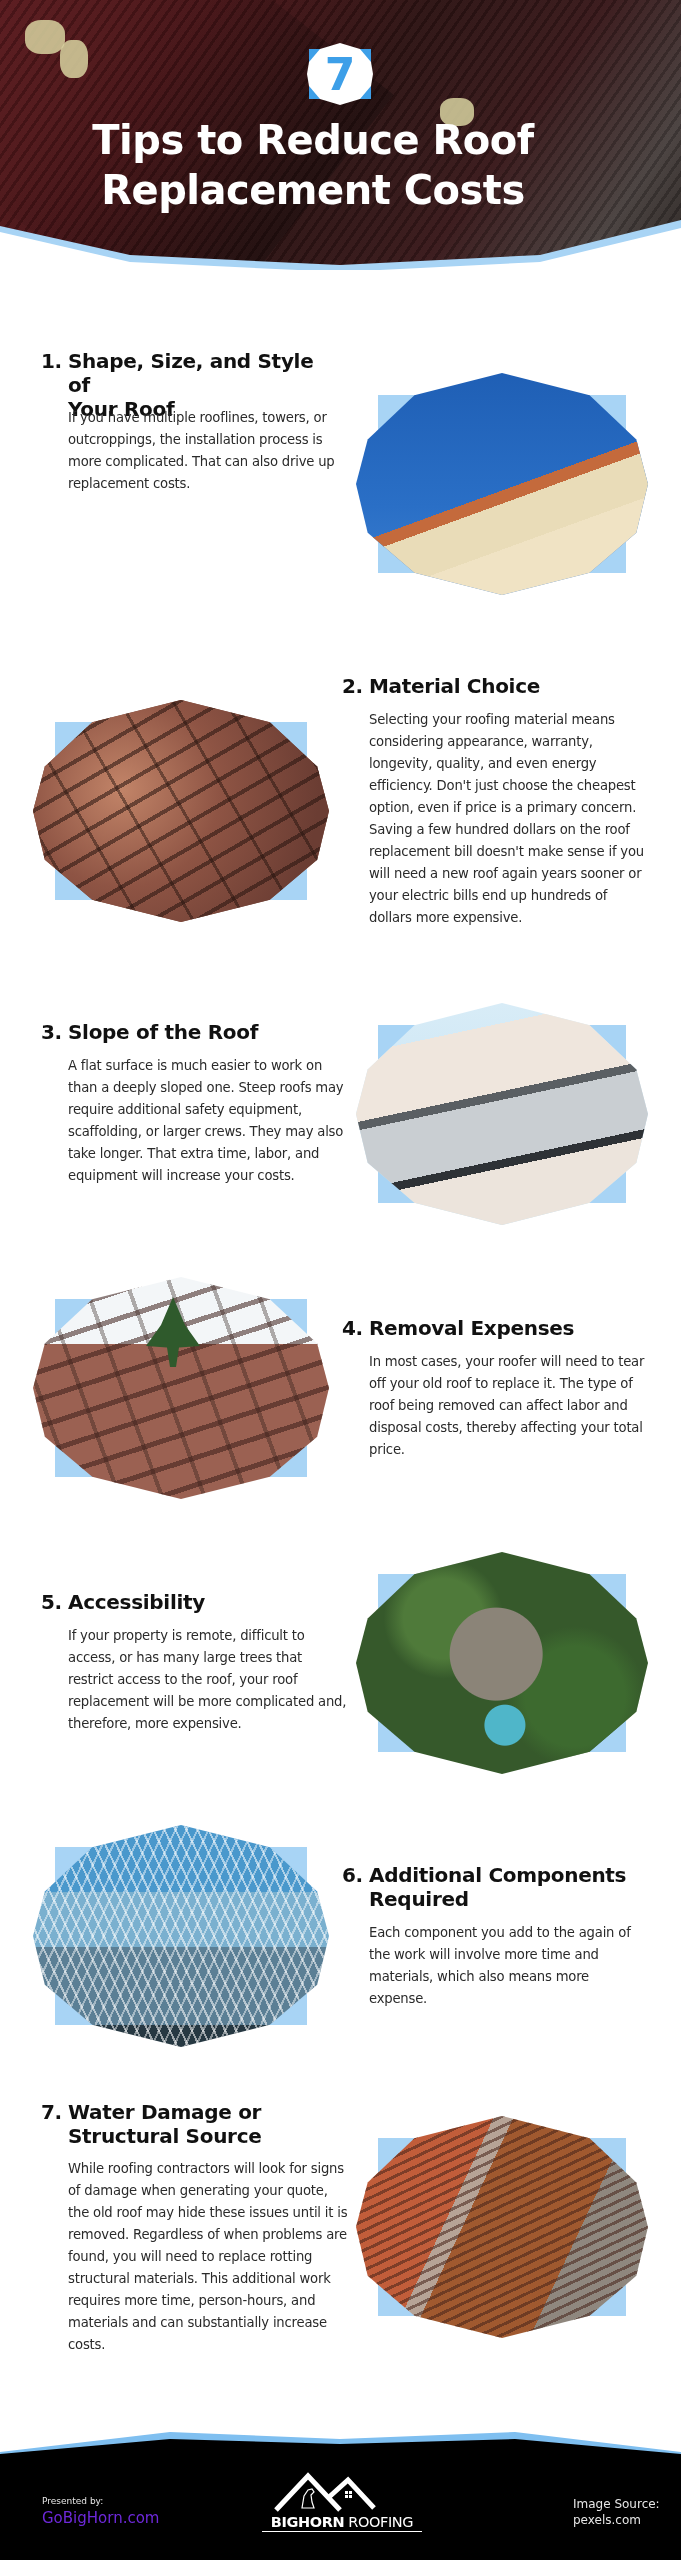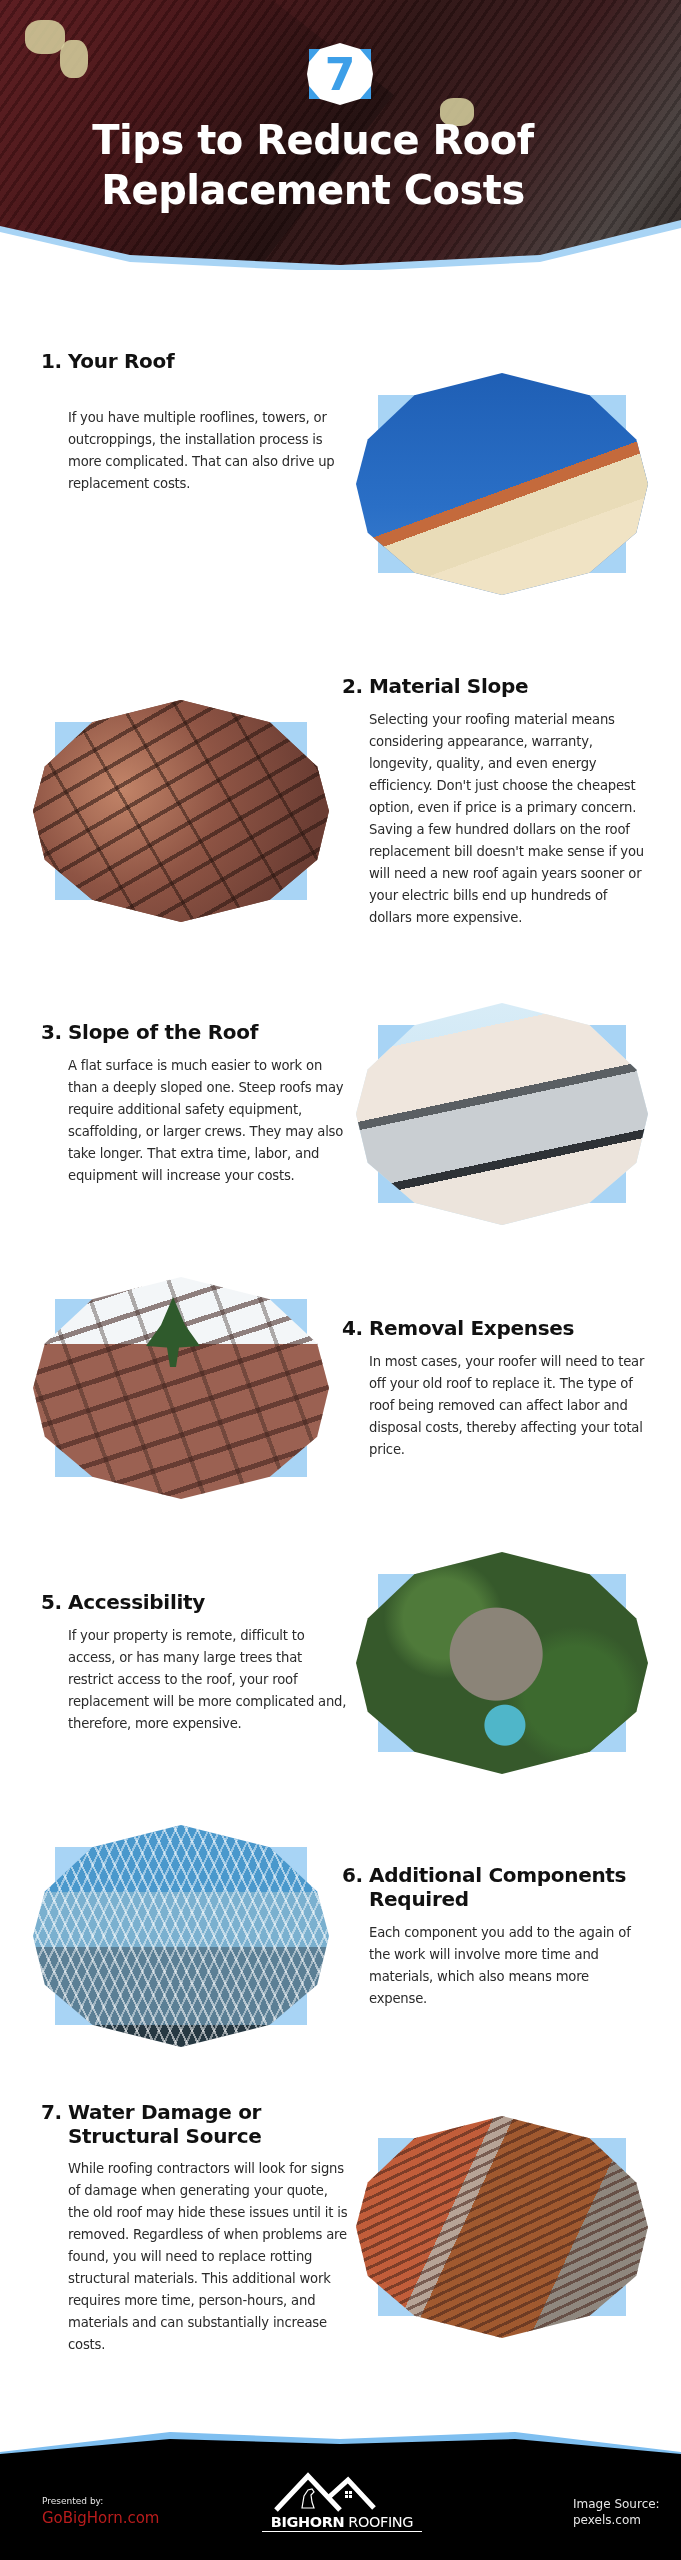--- a/index.html
+++ b/index.html
@@ -62,21 +62,21 @@
         repeating-linear-gradient(-65deg, rgba(255,255,255,0.45) 0 2px, transparent 2px 10px),
         linear-gradient(180deg, #4a98cc 0 30%, #7ab0cf 30% 55%, #5b7f95 55% 90%, #263842 90% 100%); }
     .img7 { background:
         repeating-linear-gradient(-25deg, rgba(70,35,25,0.55) 0 3px, transparent 3px 9px),
         linear-gradient(115deg, #c15d3a 0 35%, #b6a396 35% 40%, #a0592f 40% 70%, #8f877e 70% 100%); }
 
     
     .footer { position: absolute; left: 0; top: 2430px; width: 681px; height: 130px; }
     .footer-svg { position: absolute; left: 0; top: 0; }
     .presented { position: absolute; left: 42px; top: 2496px; color: #e6e6e6; font-family: "DejaVu Sans", sans-serif; font-size: 9px; }
-    .presented-site { position: absolute; left: 42px; top: 2509px; color: #b91c1c; font-family: "DejaVu Sans", sans-serif; font-size: 15px; }
+    .presented-site { position: absolute; left: 42px; top: 2509px; color: #6d28d9; font-family: "DejaVu Sans", sans-serif; font-size: 15px; }
     .img-src { position: absolute; left: 573px; top: 2496px; color: #e6e6e6; font-family: "DejaVu Sans", sans-serif; font-size: 12px; line-height: 16px; }
     .logo { position: absolute; left: 262px; top: 2470px; width: 160px; height: 72px; }
     .logo-text { position: absolute; left: 0; top: 44px; width: 160px; text-align: center; color: #ffffff; font-family: "DejaVu Sans", sans-serif; font-size: 14.5px; letter-spacing: -0.4px; border-bottom: 1.5px solid #ffffff; padding-bottom: 1px; }
     .logo-text b { font-weight: bold; }
   </style>
 </head>
 <body>
 
 <div class="header">
   <div class="header-bg"></div>
@@ -95,37 +95,38 @@
     <div class="badge-num">7</div>
   </div>
   <div class="title">
     <div>Tips to Reduce Roof</div>
     <div>Replacement Costs</div>
   </div>
 </div>
 
 <div class="sec-title" style="left:68px;top:349px;width:270px;">
   <span class="num">1.</span>
+  <div>Shape, Size, and Style of</div>
   <div>Your Roof</div>
 </div>
 <div class="sec-body" style="left:68px;top:407px;width:280px;">
   <p> If you have multiple rooflines, towers, or outcroppings, the installation process is more complicated. That can also drive up replacement costs.</p>
 </div>
 <div class="photo-wrap" style="left:356px;top:373px;width:292px;height:222px;">
   <div class="photo-back" style="width:248px;height:178px;"></div>
   <div class="photo img1" style="width:292px;height:222px;"></div>
 </div>
 
 <div class="photo-wrap" style="left:33px;top:700px;width:296px;height:222px;">
   <div class="photo-back" style="width:252px;height:178px;"></div>
   <div class="photo img2" style="width:296px;height:222px;"></div>
 </div>
 <div class="sec-title" style="left:369px;top:674px;width:280px;">
   <span class="num">2.</span>
-  <div>Material Slope</div>
+  <div>Material Choice</div>
 </div>
 <div class="sec-body" style="left:369px;top:709px;width:280px;">
   <p>Selecting your roofing material means considering appearance, warranty, longevity, quality, and even energy efficiency. Don't just choose the cheapest option, even if price is a primary concern. Saving a few hundred dollars on the roof replacement bill doesn't make sense if you will need a new roof again years sooner or your electric bills end up hundreds of dollars more expensive.</p>
 </div>
 
 <div class="sec-title" style="left:68px;top:1020px;width:270px;">
   <span class="num">3.</span>
   <div>Slope of the Roof</div>
 </div>
 <div class="sec-body" style="left:68px;top:1055px;width:280px;">

